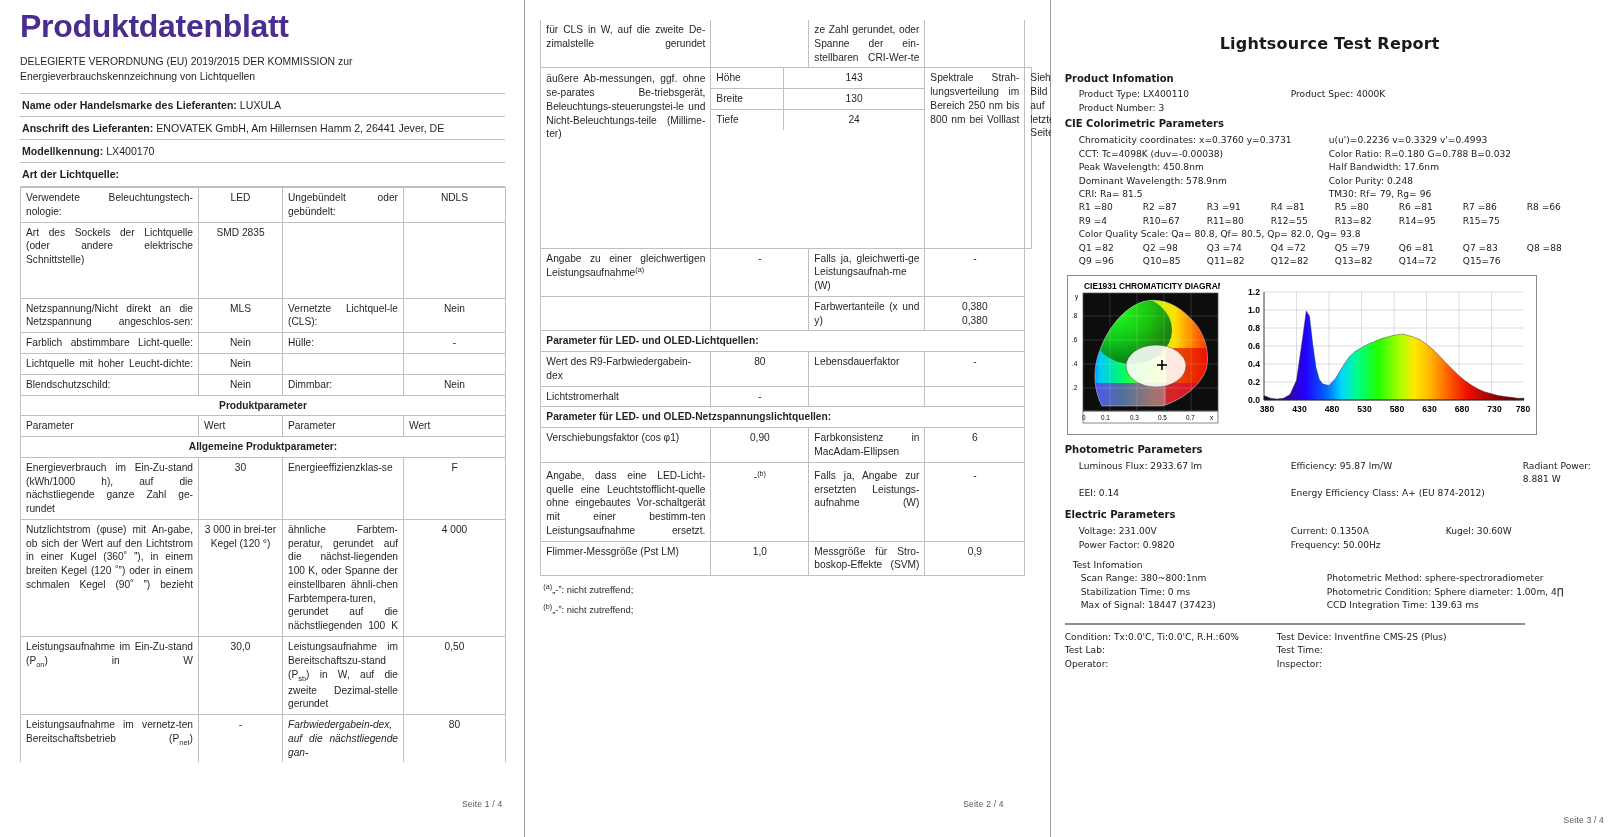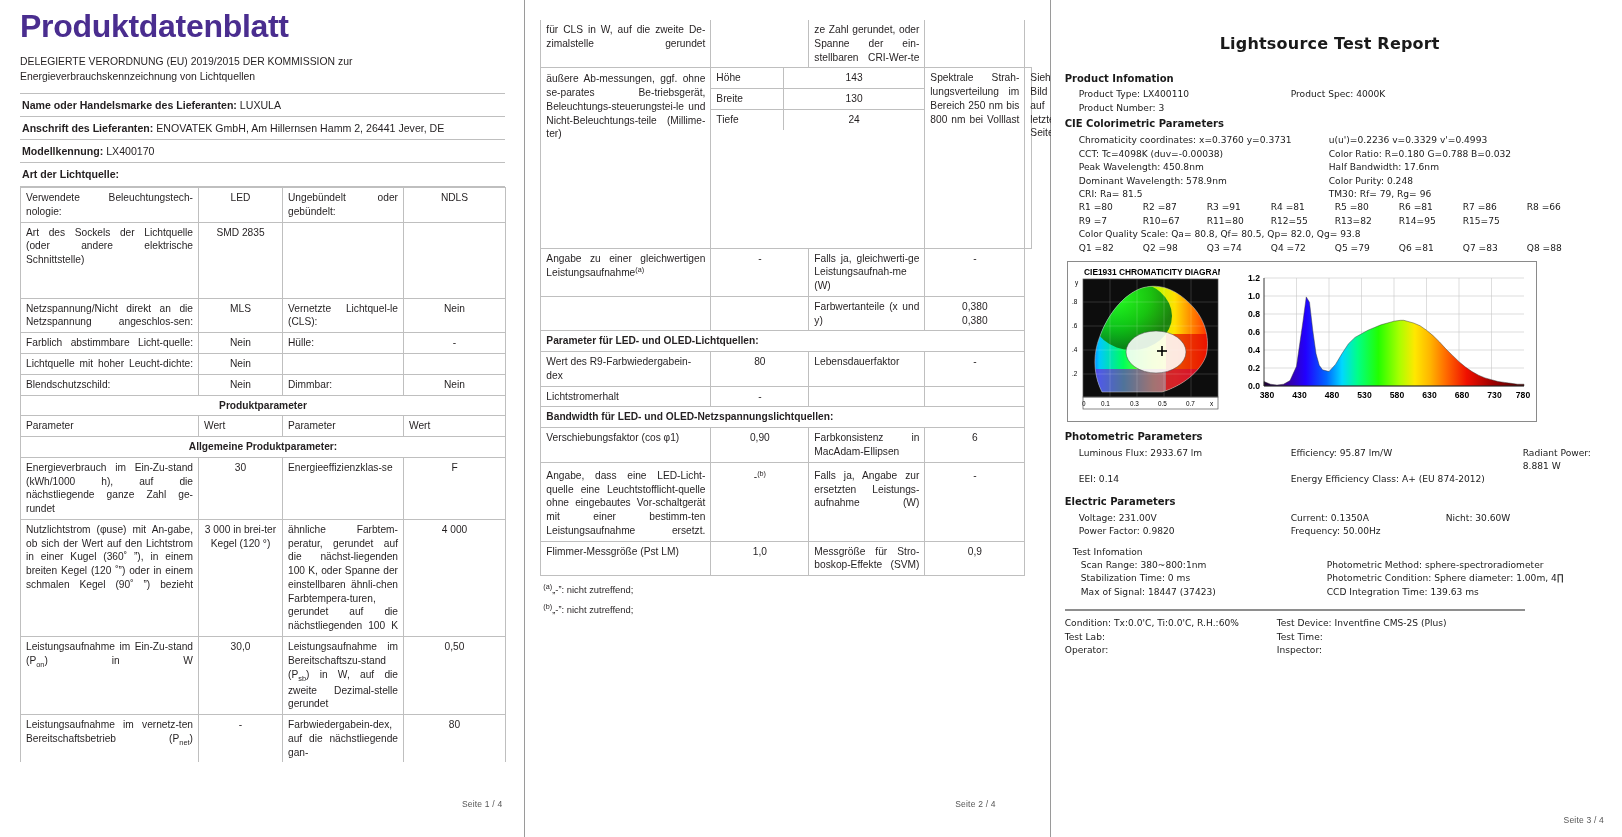--- a/index.html
+++ b/index.html
@@ -230,21 +230,21 @@
           </tr>
           <tr>
             <td class="just"><span>Leistungsaufnahme im Ein-Zu-stand (P</span><sub>on</sub><span>) in W</span></td>
             <td class="ctr">30,0</td>
             <td class="just"><span>Leistungsaufnahme im Bereitschaftszu-stand (P</span><sub>sb</sub><span>) in W, auf die zweite Dezimal-stelle gerundet</span></td>
             <td class="ctr">0,50</td>
           </tr>
           <tr>
             <td class="just" style="border-bottom:none;"><span>Leistungsaufnahme im vernetz-ten Bereitschaftsbetrieb (P</span><sub>net</sub><span>)</span></td>
             <td class="ctr" style="border-bottom:none;">-</td>
-            <td class="just" style="border-bottom:none;">Farbwiedergabein-dex, auf die nächstliegende gan-</td>
+            <td class="just" style="border-bottom:none;font-style:italic;">Farbwiedergabein-dex, auf die nächstliegende gan-</td>
             <td class="ctr" style="border-bottom:none;">80</td>
           </tr>
         </tbody>
       </table>
     </div>
     <div class="footer" style="right:22px; bottom:28px;">Seite 1 / 4</div>
   </div>
 
   <div class="page-sep"></div>
 
@@ -319,21 +319,21 @@
             <td>Lebensdauerfaktor</td>
             <td class="ctr">-</td>
           </tr>
           <tr>
             <td>Lichtstromerhalt</td>
             <td class="ctr">-</td>
             <td></td>
             <td></td>
           </tr>
           <tr class="bandleft">
-            <td colspan="4">Bandwidth für LED- und OLED-Netzspannungslichtquellen:</td>
+            <td colspan="4">Parameter für LED- und OLED-Netzspannungslichtquellen:</td>
           </tr>
           <tr>
             <td>Verschiebungsfaktor (cos φ1)</td>
             <td class="ctr">0,90</td>
             <td class="just">Farbkonsistenz in MacAdam-Ellipsen</td>
             <td class="ctr">6</td>
           </tr>
           <tr>
             <td class="just" style="padding-top:6px;">Angabe, dass eine LED-Licht-quelle eine Leuchtstofflicht-quelle ohne eingebautes Vor-schaltgerät mit einer bestimm-ten Leistungsaufnahme ersetzt.</td>
             <td class="ctr" style="padding-top:6px;"><span>-</span><sup>(b)</sup></td>
@@ -349,21 +349,21 @@
         </tbody>
       </table>
 
       <div style="font-size:9.4px; margin-top:6px; padding-left:3px;">
         <sup>(a)</sup><span>„-ˮ: nicht zutreffend;</span>
       </div>
       <div style="font-size:9.4px; margin-top:7px; padding-left:3px;">
         <sup>(b)</sup><span>„-ˮ: nicht zutreffend;</span>
       </div>
     </div>
-    <div class="footer" style="right:54px; bottom:28px;">Seite 2 / 4</div>
+    <div class="footer" style="right:46px; bottom:28px;">Seite 2 / 4</div>
   </div>
 
   <div class="page-sep"></div>
 
   <div class="page page3 p3">
     <div class="page-inner" style="left:14px; top:32px; width:530px;">
 
       <div class="rtitle">Lightsource Test Report</div>
 
       <div class="sect">Product Infomation</div>
@@ -401,38 +401,47 @@
           <div class="gcell">R1 =80</div>
           <div class="gcell">R2 =87</div>
           <div class="gcell">R3 =91</div>
           <div class="gcell">R4 =81</div>
           <div class="gcell">R5 =80</div>
           <div class="gcell">R6 =81</div>
           <div class="gcell">R7 =86</div>
           <div class="gcell">R8 =66</div>
         </div>
         <div class="gridrow">
-          <div class="gcell">R9 =7</div>
+          <div class="gcell">R9 =4</div>
           <div class="gcell">R10=67</div>
           <div class="gcell">R11=80</div>
           <div class="gcell">R12=55</div>
           <div class="gcell">R13=82</div>
           <div class="gcell">R14=95</div>
           <div class="gcell">R15=75</div>
         </div>
         <div>Color Quality Scale: Qa= 80.8, Qf= 80.5, Qp= 82.0, Qg= 93.8</div>
         <div class="gridrow">
           <div class="gcell">Q1 =82</div>
           <div class="gcell">Q2 =98</div>
           <div class="gcell">Q3 =74</div>
           <div class="gcell">Q4 =72</div>
           <div class="gcell">Q5 =79</div>
           <div class="gcell">Q6 =81</div>
           <div class="gcell">Q7 =83</div>
           <div class="gcell">Q8 =88</div>
+        </div>
+        <div class="gridrow">
+          <div class="gcell">Q9 =96</div>
+          <div class="gcell">Q10=85</div>
+          <div class="gcell">Q11=82</div>
+          <div class="gcell">Q12=82</div>
+          <div class="gcell">Q13=82</div>
+          <div class="gcell">Q14=72</div>
+          <div class="gcell">Q15=76</div>
         </div>
       </div>
 
       <div class="charts">
 
         <div class="cie-box">
           <svg viewBox="0 0 150 150" width="150" height="150">
             <rect x="0" y="0" width="150" height="150" fill="#ffffff"></rect>
             <text x="14" y="11" font-family="Liberation Sans, sans-serif" font-size="8.4" font-weight="bold" fill="#000">CIE1931 CHROMATICITY DIAGRAM</text>
             <rect x="13" y="15" width="135" height="118" fill="#0d0d0d"></rect>
@@ -584,21 +593,21 @@
           <div class="c1">EEI:  0.14</div>
           <div class="c3">Energy Efficiency Class: A+ (EU 874-2012)</div>
         </div>
       </div>
 
       <div class="sect">Electric Parameters</div>
       <div class="ind">
         <div class="rowline">
           <div class="c1">Voltage: 231.00V</div>
           <div class="c2" style="width:155px; flex:0 0 155px;">Current: 0.1350A</div>
-          <div class="c3">Nicht: 30.60W</div>
+          <div class="c3">Kugel: 30.60W</div>
         </div>
         <div class="rowline">
           <div class="c1">Power Factor: 0.9820</div>
           <div class="c3">Frequency: 50.00Hz</div>
         </div>
       </div>
 
       <div style="margin-top:7px; padding-left:8px;">Test Infomation</div>
       <div style="padding-left:16px;">
         <div class="rowline">

